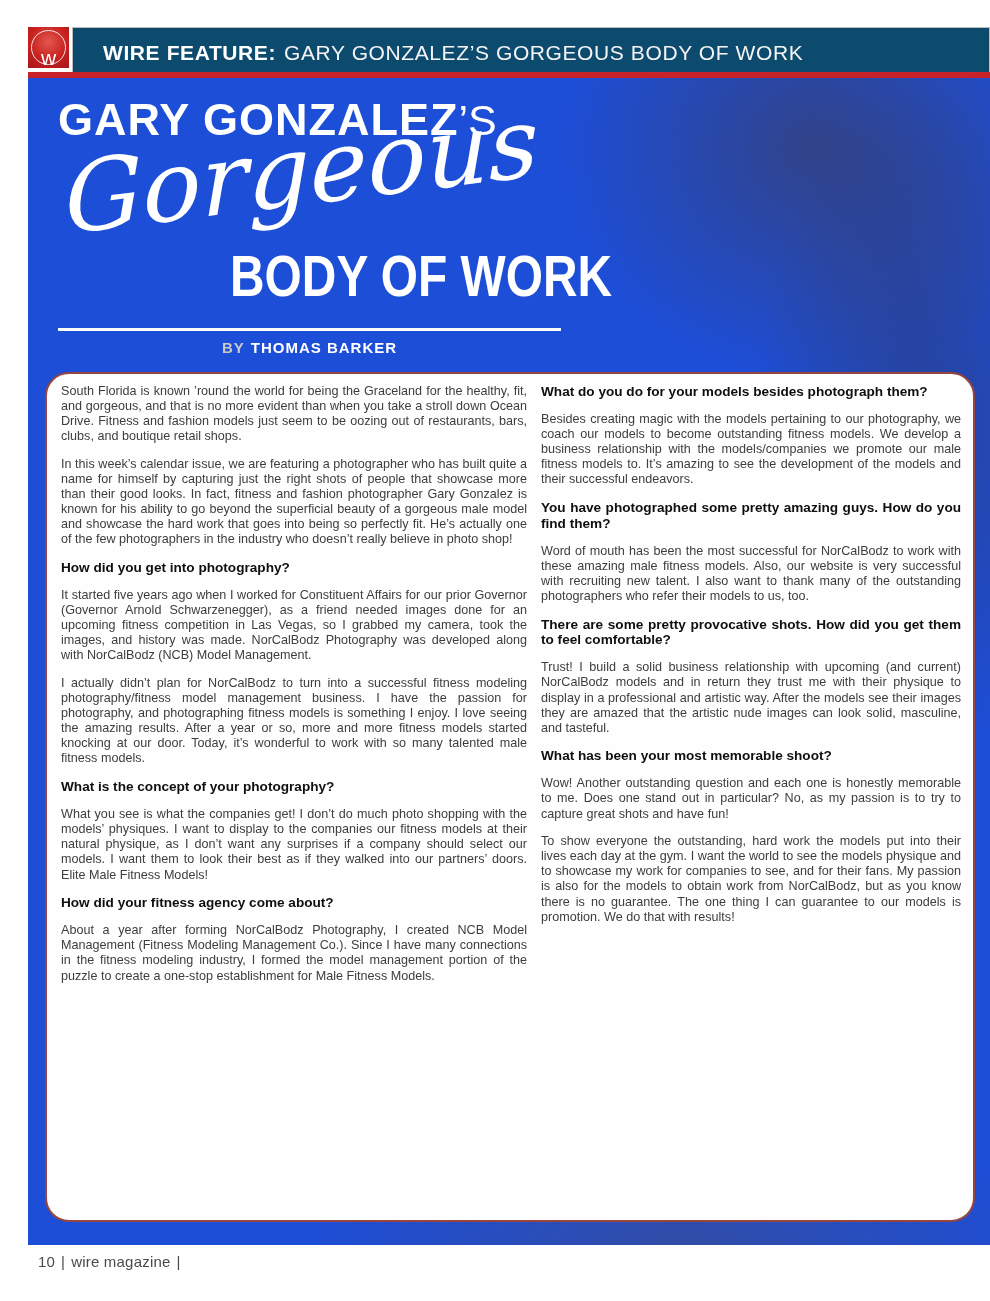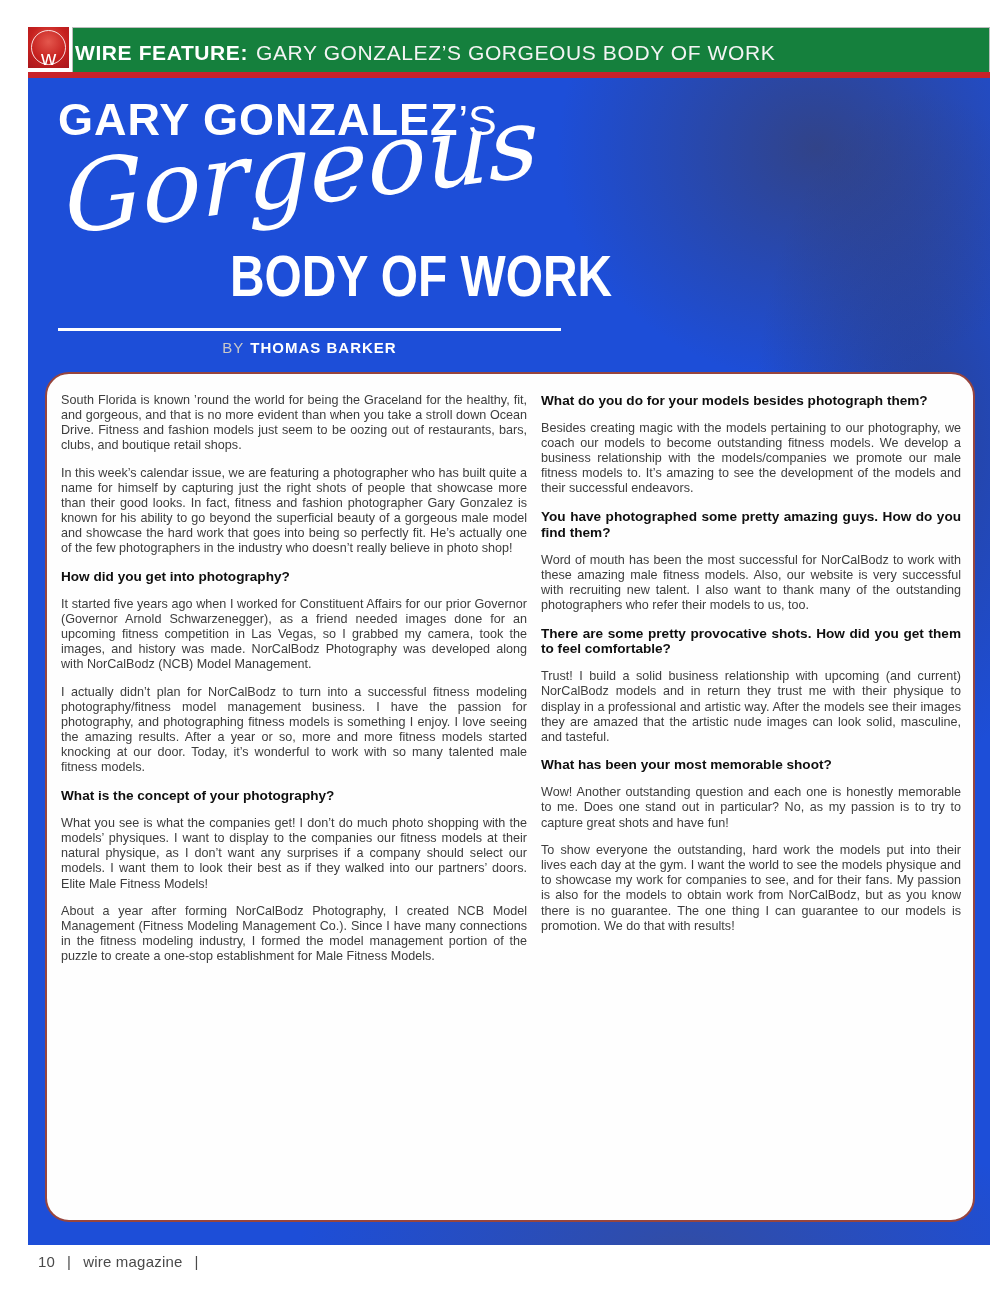--- a/index.html
+++ b/index.html
@@ -23,24 +23,24 @@
     border-radius: 50%;
     border: 1.5px solid rgba(255,255,255,0.85);
   }
   .logo-letter {
     position: absolute; left: 0; right: 0; bottom: 0px;
     text-align: center;
     color: #fff; font-size: 21px; line-height: 21px; font-weight: 400;
   }
   .kicker-bar {
     position: absolute; left: 72px; top: 27px; right: 0; height: 52px;
-    background: #15803d;
+    background: #0c4a6e;
     border: 1px solid #bcbcbc;
     display: flex; align-items: center;
-    padding-left: 2px;
+    padding-left: 30px;
   }
   .kicker-text { color: #f4f4f4; font-size: 21px; letter-spacing: 0.6px; white-space: nowrap; }
   .kicker-text .bold { font-weight: 800; color: #ffffff; margin-right: 8px; }
 
   .red-stripe {
     position: absolute; left: 28px; top: 72px; right: 0; height: 6px;
     background: #c7222a;
   }
 
   
@@ -82,30 +82,30 @@
   }
   .title-rule {
     position: absolute; left: 30px; top: 250px;
     width: 503px; height: 3px; background: #ffffff;
   }
   .byline {
     position: absolute; left: 30px; top: 261px; width: 503px;
     text-align: center; color: #ffffff; font-size: 15px; letter-spacing: 1px;
     white-space: nowrap;
   }
-  .byline .prefix { color: #c9c9c9; font-weight: 400; margin-right: 6px; }
+  .byline .prefix { color: #c9c9c9; font-weight: 700; margin-right: 6px; }
   .byline .name { font-weight: 800; }
 
   
   .card {
     position: absolute; left: 17px; top: 294px; width: 930px; min-height: 850px;
     background: #fefefe;
     border: 2px solid #97453e;
     border-radius: 24px;
-    padding: 19px 12px 14px 14px;
+    padding: 10px 12px 14px 14px;
   }
   .cols { display: flex; gap: 14px; }
   .col-left  { width: 466px; flex: none; }
   .col-right { flex: 1; }
 
   .card p {
     margin: 0 0 12.5px 0;
     font-size: 12.6px; line-height: 15.1px;
     color: #3d3d3d;
     text-align: justify;
@@ -123,21 +123,21 @@
     width: 13px; height: 13px; margin-left: 4px;
     border: 1px solid #b8b8b8; border-radius: 50%;
     color: #b0b0b0; font-size: 8px; line-height: 8px;
     vertical-align: -2px;
   }
 
   
   .footer {
     position: absolute; left: 38px; top: 1253px;
     font-size: 15px; color: #4a4a4a; letter-spacing: 0.2px;
-    display: flex; align-items: flex-end; gap: 12px;
+    display: flex; align-items: flex-end; gap: 6px;
     white-space: nowrap;
   }
   .footer .sep { color: #4a4a4a; }
 </style>
 </head>
 <body>
 
 <div class="logo-box">
   <span class="logo-circle"></span>
   <span class="logo-letter">w</span>
@@ -170,20 +170,21 @@
         <p>In this week’s calendar issue, we are featuring a photographer who has built quite a name for himself by capturing just the right shots of people that showcase more than their good looks. In fact, fitness and fashion photographer Gary Gonzalez is known for his ability to go beyond the superficial beauty of a gorgeous male model and showcase the hard work that goes into being so perfectly fit. He’s actually one of the few photographers in the industry who doesn’t really believe in photo shop!</p>
 
         <h3>How did you get into photography?</h3>
         <p>It started five years ago when I worked for Constituent Affairs for our prior Governor (Governor Arnold Schwarzenegger), as a friend needed images done for an upcoming fitness competition in Las Vegas, so I grabbed my camera, took the images, and history was made. NorCalBodz Photography was developed along with NorCalBodz (NCB) Model Management.</p>
 
         <p>I actually didn’t plan for NorCalBodz to turn into a successful fitness modeling photography/fitness model management business. I have the passion for photography, and photographing fitness models is something I enjoy. I love seeing the amazing results. After a year or so, more and more fitness models started knocking at our door. Today, it’s wonderful to work with so many talented male fitness models.</p>
 
         <h3>What is the concept of your photography?</h3>
         <p>What you see is what the companies get! I don’t do much photo shopping with the models’ physiques. I want to display to the companies our fitness models at their natural physique, as I don’t want any surprises if a company should select our models. I want them to look their best as if they walked into our partners’ doors. Elite Male Fitness Models!</p>
 
+        <h3>How did your fitness agency come about?</h3>
         <p>About a year after forming NorCalBodz Photography, I created NCB Model Management (Fitness Modeling Management Co.).  Since I have many connections in the fitness modeling industry, I formed the model management portion of the puzzle to create a one-stop establishment for Male Fitness Models.</p>
       </div>
 
       <div class="col-right">
         <h3>What do you do for your models besides photograph them?</h3>
         <p>Besides creating magic with the models pertaining to our photography, we coach our models to become outstanding fitness models. We develop a business relationship with the models/companies we promote our male fitness models to. It’s amazing to see the development of the models and their successful endeavors.</p>
 
         <h3>You have photographed some pretty amazing guys. How do you find them?</h3>
         <p>Word of mouth has been the most successful for NorCalBodz to work with these amazing male fitness models. Also, our website is very successful with recruiting new talent. I also want to thank many of the outstanding photographers who refer their models to us, too.</p>
 

